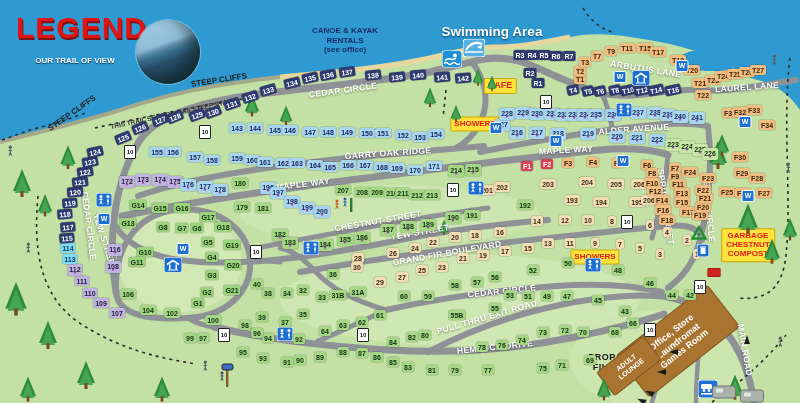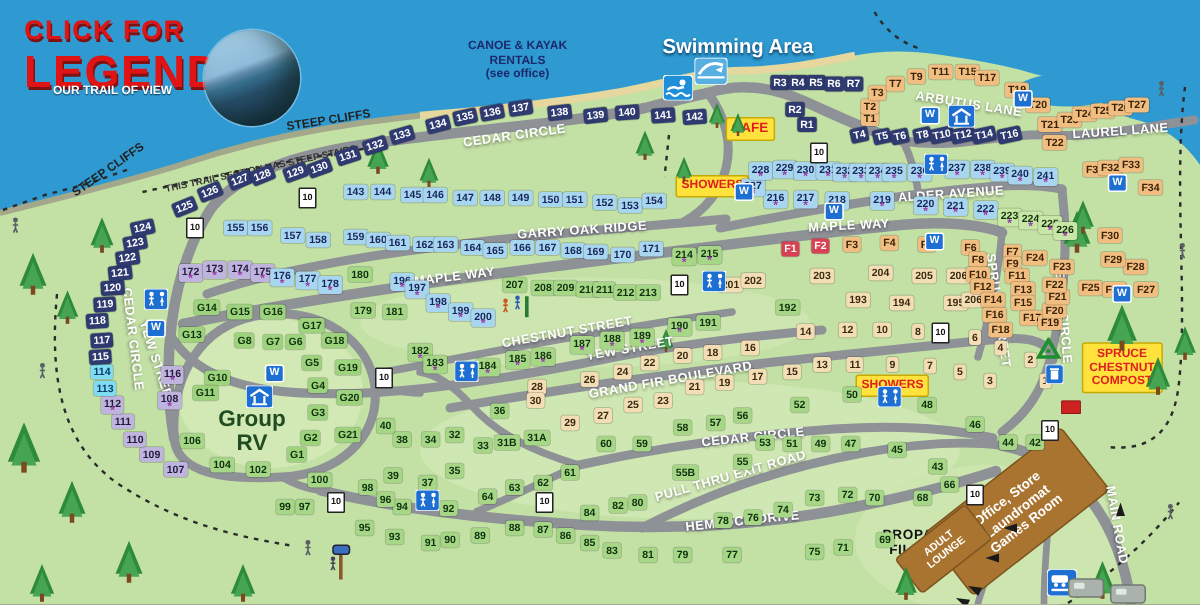--- a/index.html
+++ b/index.html
@@ -92,45 +92,40 @@
       <path d="M95,128 C140,118 200,105 258,97"></path>
       <path d="M446,90 L443,118"></path>
       <path d="M583,8 C590,20 600,28 612,32"></path>
       <path d="M790,58 C782,120 792,200 786,255 C782,295 760,300 738,298"></path>
       <path d="M712,402 C745,380 770,355 786,335"></path>
       <path d="M38,196 C33,250 40,295 78,322 C120,350 160,358 196,364"></path>
     </g>
   </svg>
 
   <div class="abs" id="legend-btn">
-    <div class="l1">CLICK FOR</div>
     <div class="l2">LEGEND</div>
   </div>
   <div class="abs" id="photo"></div>
   <div class="abs" id="pov">OUR TRAIL OF VIEW</div>
   <div class="abs" id="swim-label">Swimming Area</div>
   <div class="abs" id="canoe">
     <div>CANOE &amp; KAYAK</div>
     <div>RENTALS</div>
     <div>(see office)</div>
   </div>
   <div class="steep" style="left:72px;top:113px;--r:-35deg">STEEP CLIFFS</div>
   <div class="steep" style="left:219px;top:80px;--r:-9deg">STEEP CLIFFS</div>
   <div class="abs" id="trail-note">THIS TRAIL SECTION HAS STEEP STAIRS</div>
   <div class="ysign" style="left:500px;top:86px;font-size:9px;">CAFE</div>
   <div class="ysign" style="left:475px;top:124px;">SHOWERS</div>
   <div class="ysign" style="left:595px;top:257px;">SHOWERS</div>
   <div class="abs" id="garbage-sign">
-    <div>SPRUCE</div>
+    <div>GARBAGE</div>
     <div>CHESTNUT</div>
     <div>COMPOST</div>
-  </div>
-  <div class="abs" id="group-rv">
-    <div>Group</div>
-    <div>RV</div>
   </div>
   <div class="abs" id="propane">
     <div>PROPANE</div>
     <div>FILLING</div>
   </div>
   <div class="abs" id="office-box">
     <div>Office, Store</div>
     <div>Laundromat</div>
     <div>Games Room</div>
   </div>

